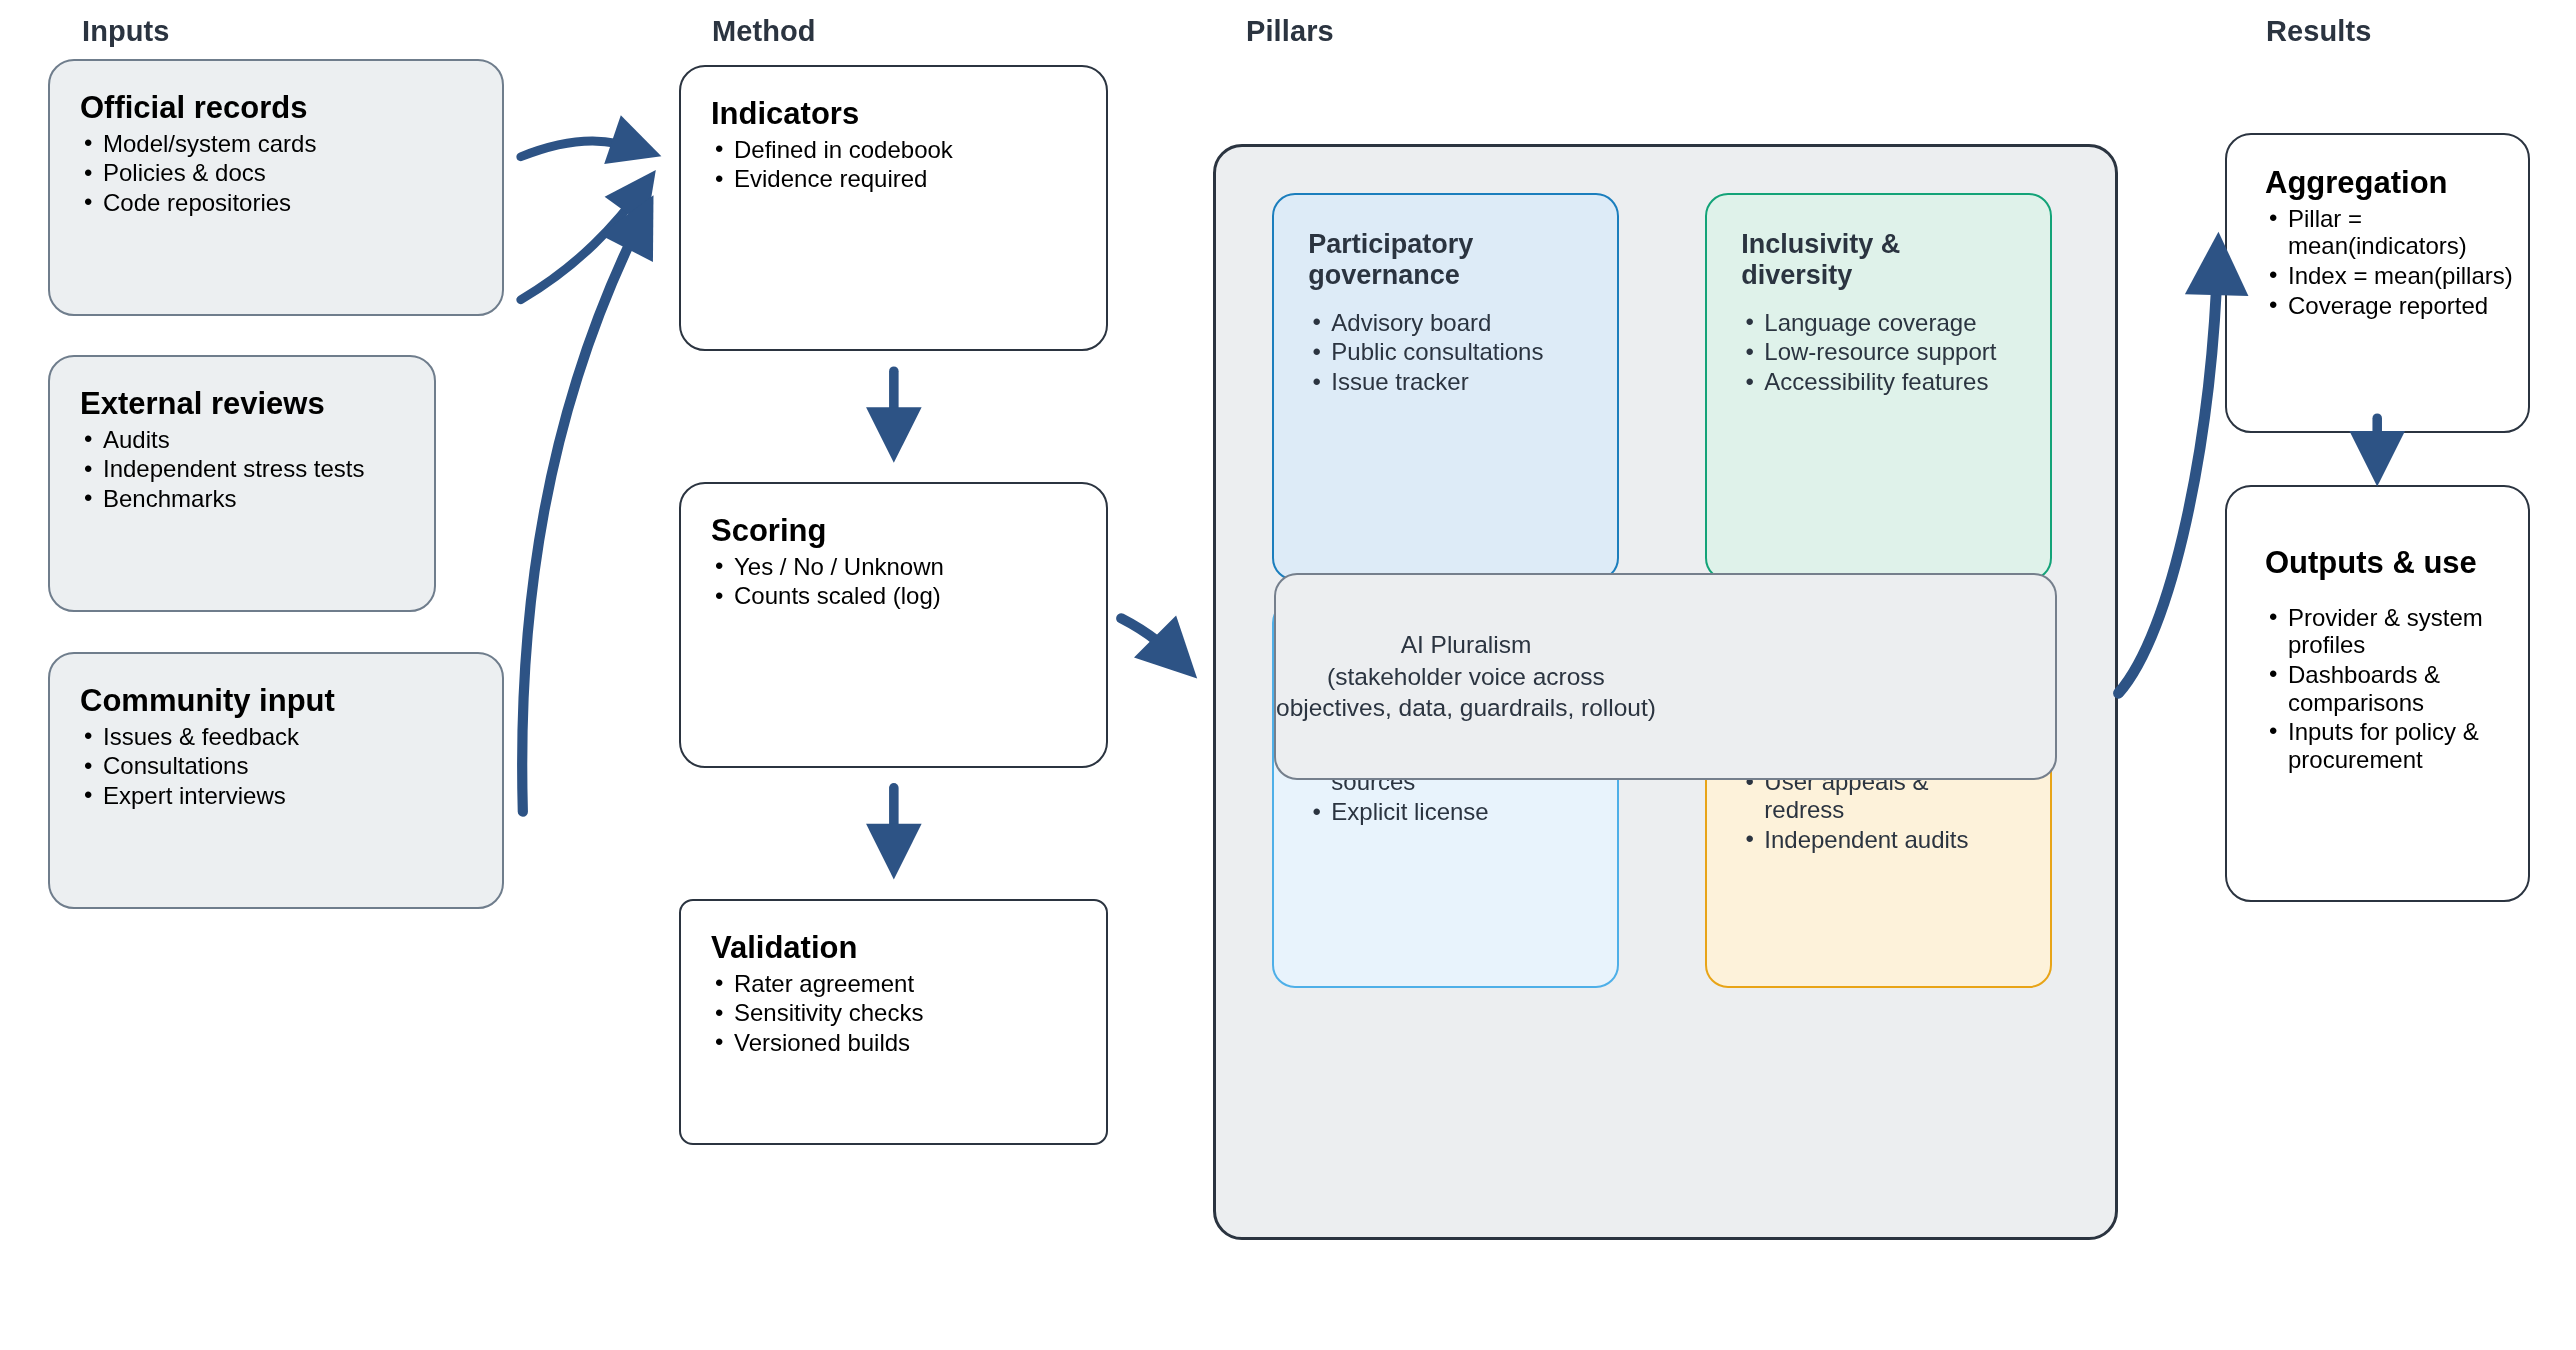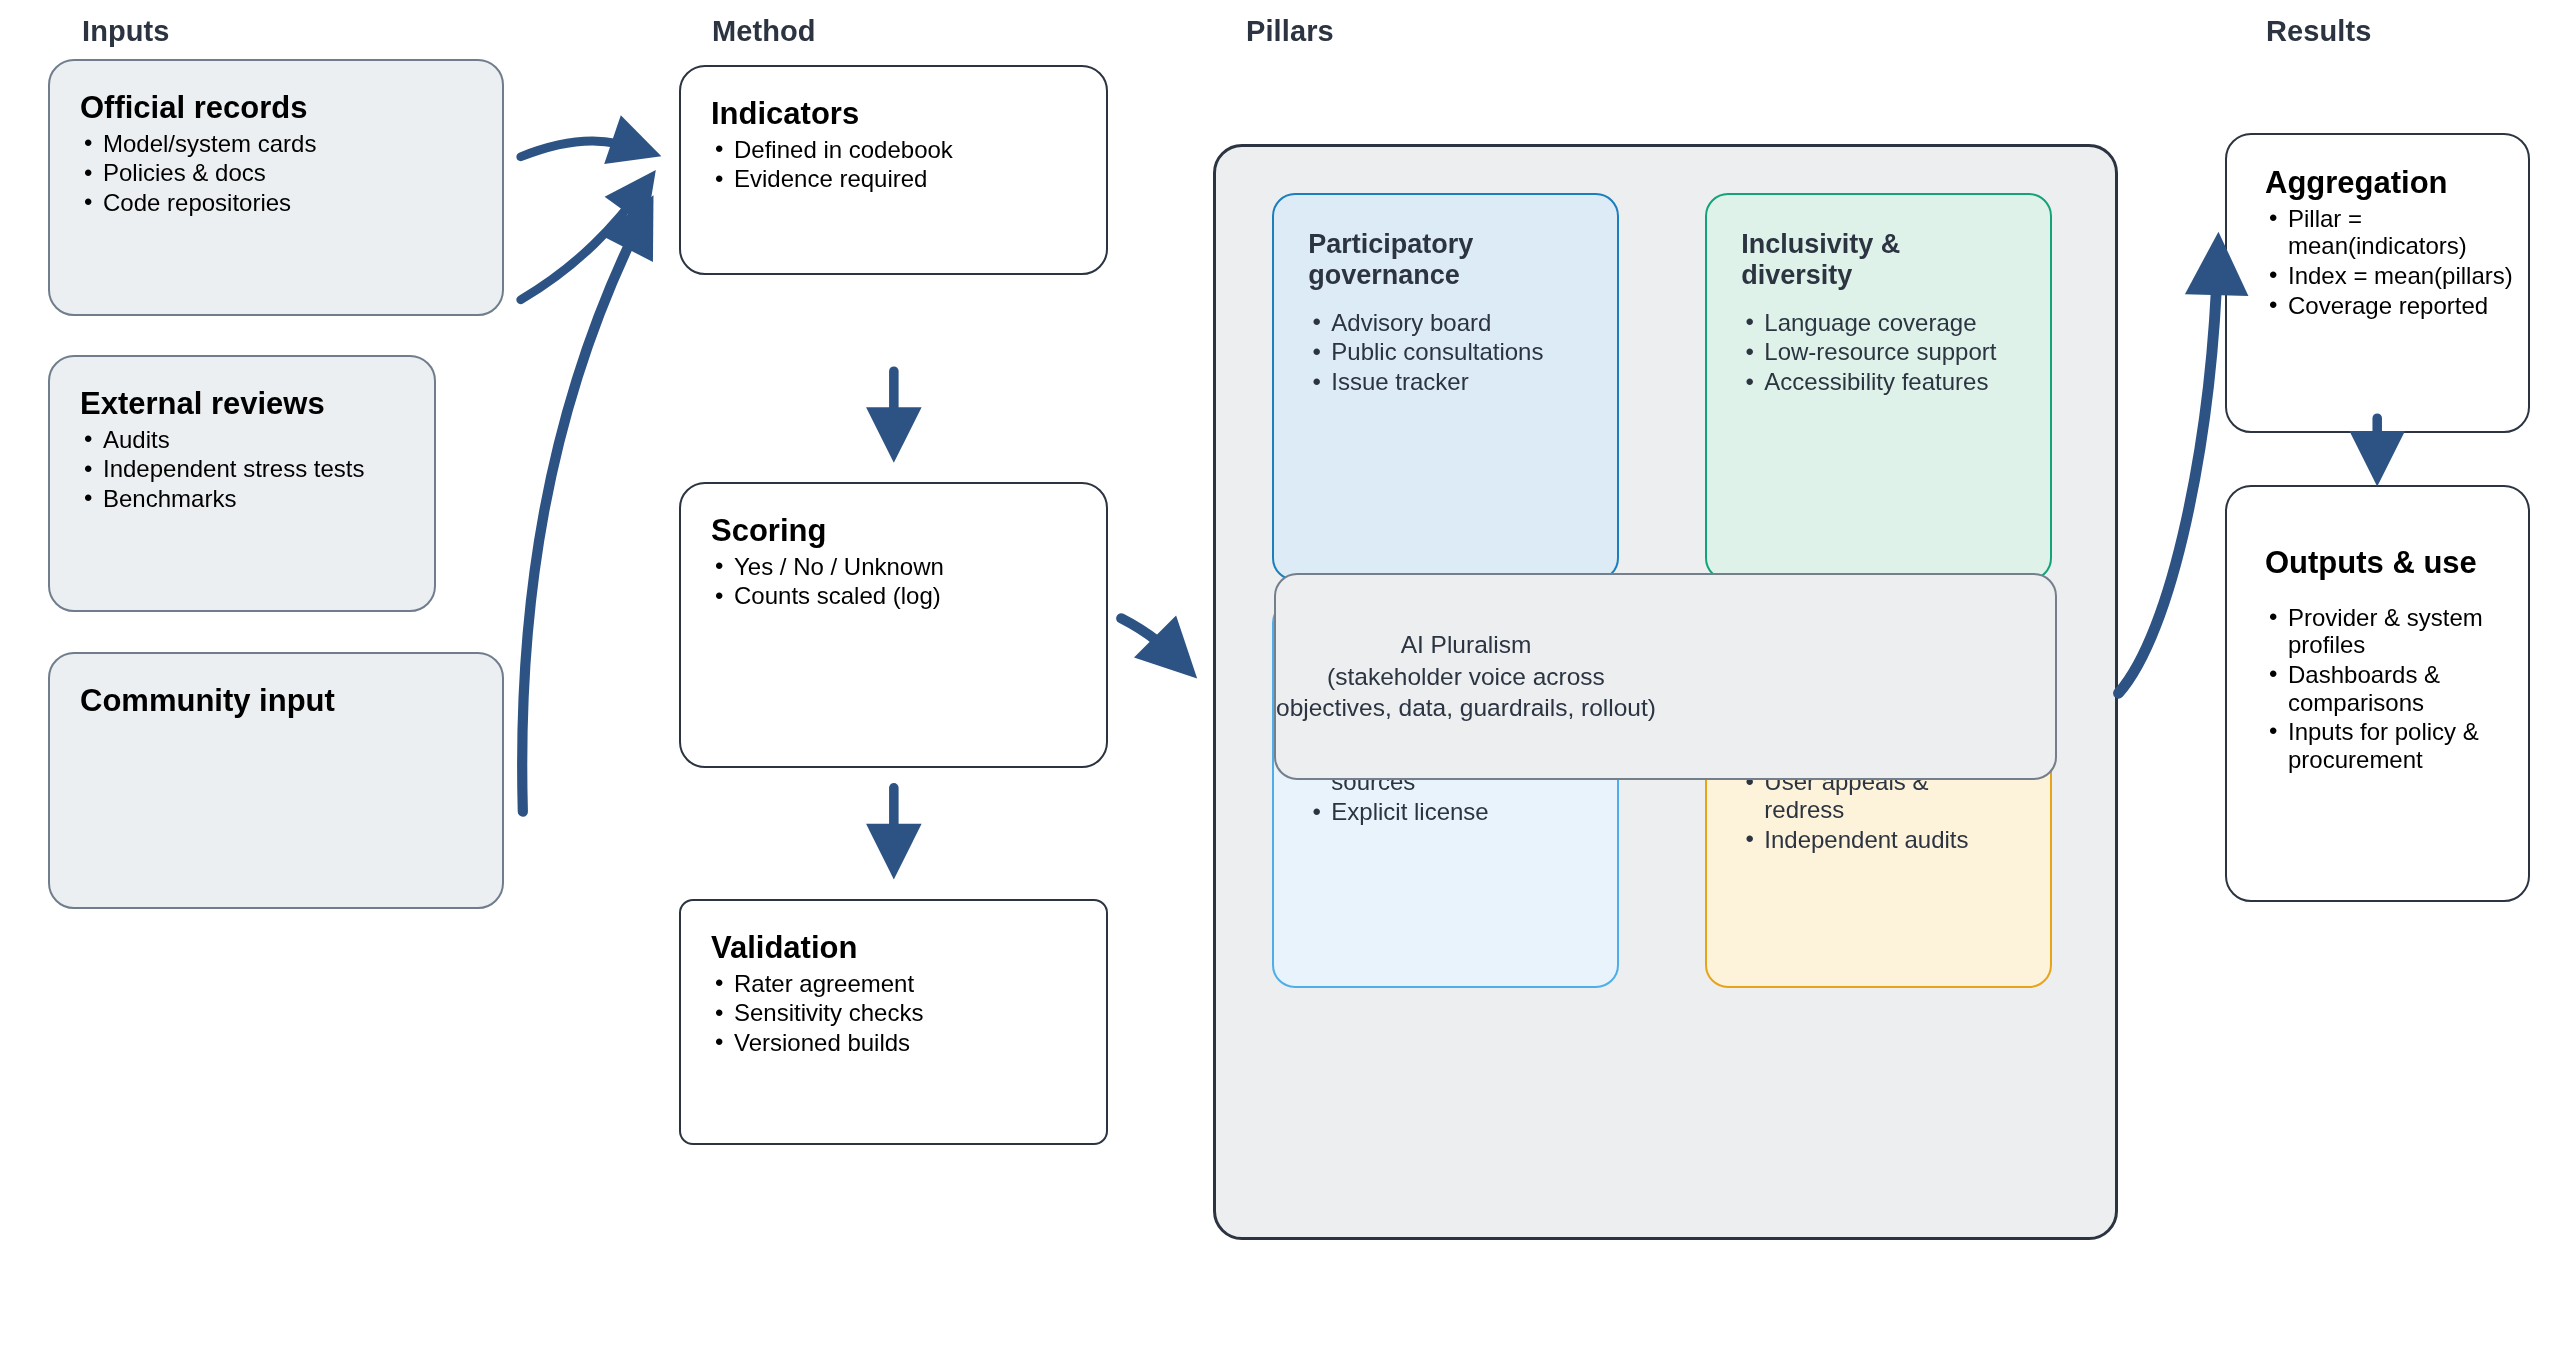--- a/index.html
+++ b/index.html
@@ -176,23 +176,28 @@
     <div class="card-title">External reviews</div>
     <ul>
       <li>Audits</li>
       <li>Independent stress tests</li>
       <li>Benchmarks</li>
     </ul>
   </div>
 
   <div class="card input-card" style="left:48px; top:652px; width:456px; height:257px;">
     <div class="card-title">Community input</div>
-  </div>
-
-  <div class="card plain-card" style="left:679px; top:65px; width:429px; height:210px;">
+    <ul>
+      <li>Issues &amp; feedback</li>
+      <li>Consultations</li>
+      <li>Expert interviews</li>
+    </ul>
+  </div>
+
+  <div class="card plain-card" style="left:679px; top:65px; width:429px; height:286px;">
     <div class="card-title">Indicators</div>
     <ul>
       <li>Defined in codebook</li>
       <li>Evidence required</li>
     </ul>
   </div>
 
   <div class="card plain-card" style="left:679px; top:482px; width:429px; height:286px;">
     <div class="card-title">Scoring</div>
     <ul>

